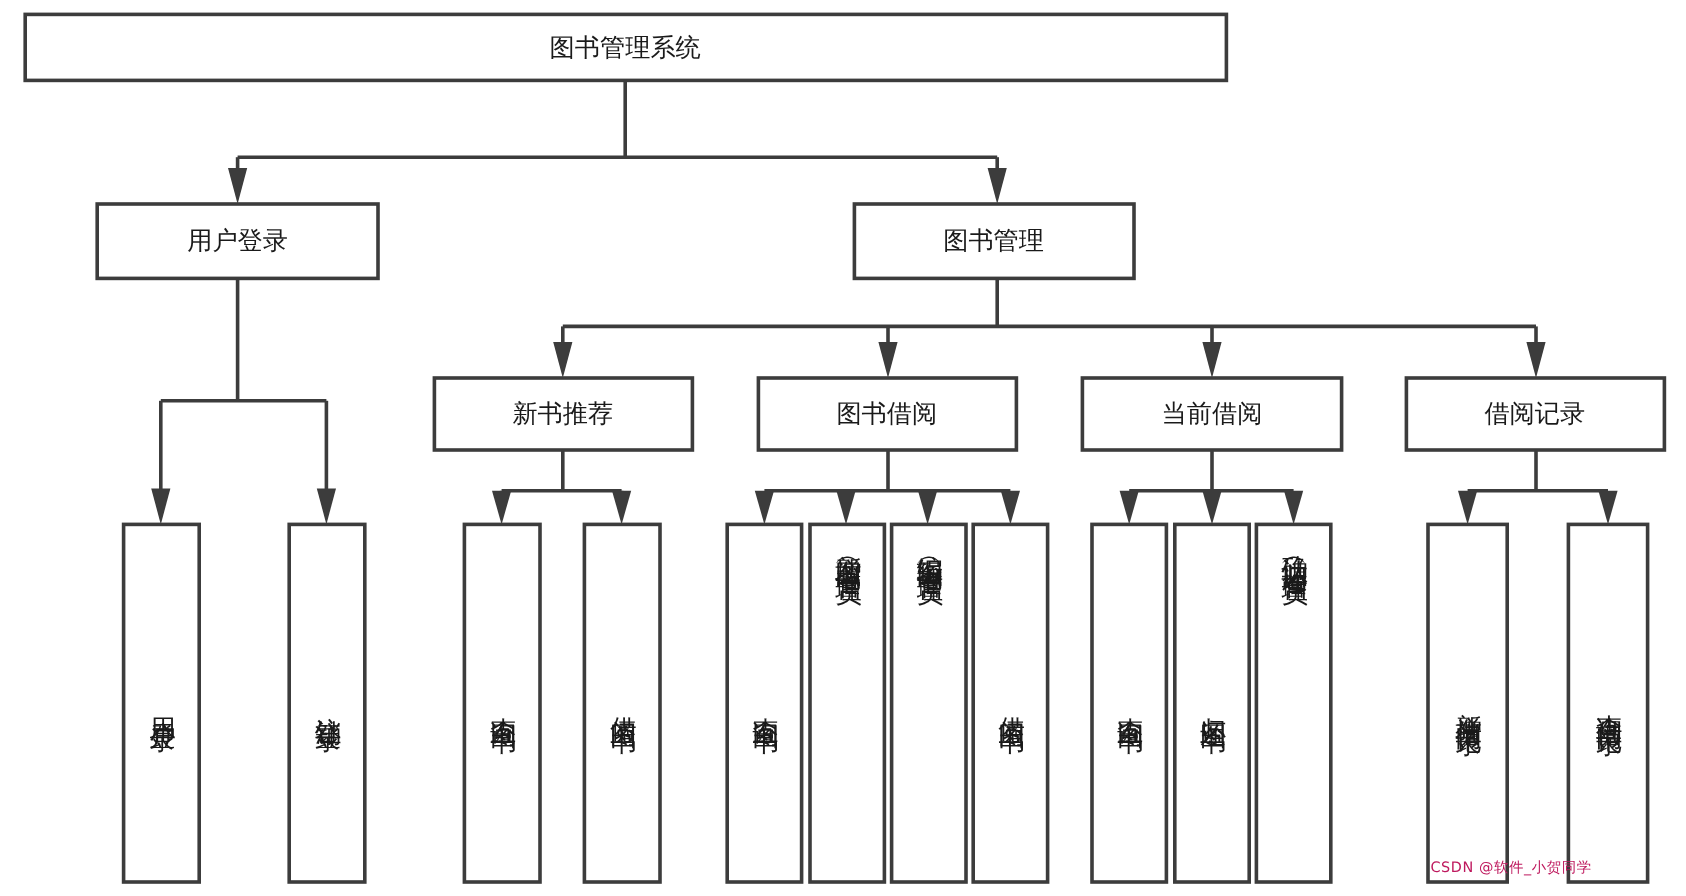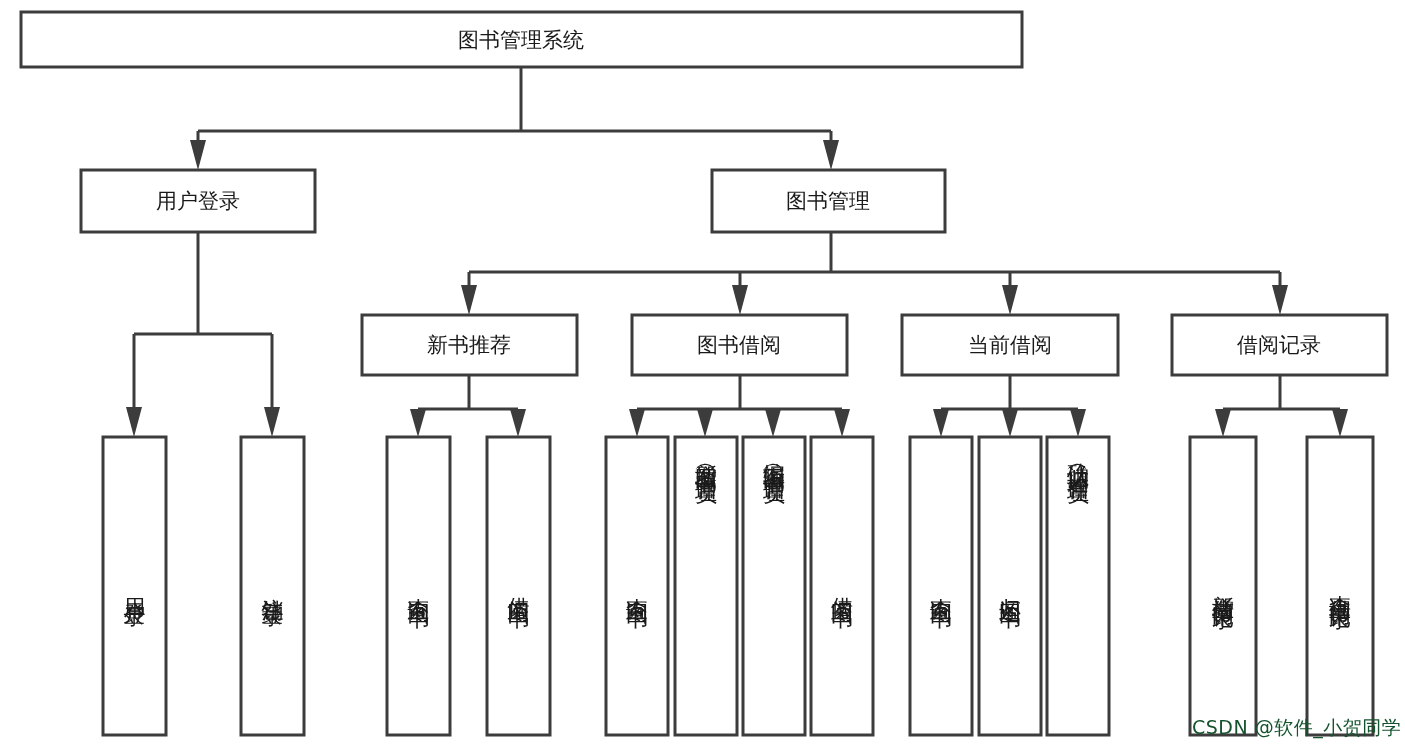--- a/index.html
+++ b/index.html
@@ -64,22 +64,22 @@
     font-size: 22px;
     line-height: 1;
     letter-spacing: 3px;
     color: #1a1a1a;
     white-space: nowrap;
     text-align: center;
   }
   .watermark {
     position: absolute;
     font-family: "DejaVu Sans", "Liberation Sans", sans-serif;
-    font-size: 19px;
-    color: #14532d;
+    font-size: 12px;
+    color: #be185d;
     white-space: nowrap;
     letter-spacing: 0.5px;
   }
 </style>
 </head>
 <body>
 
 <div id="diagram-root">
 
   <svg class="flow" viewBox="0 0 1405 747" xmlns="http://www.w3.org/2000/svg">

